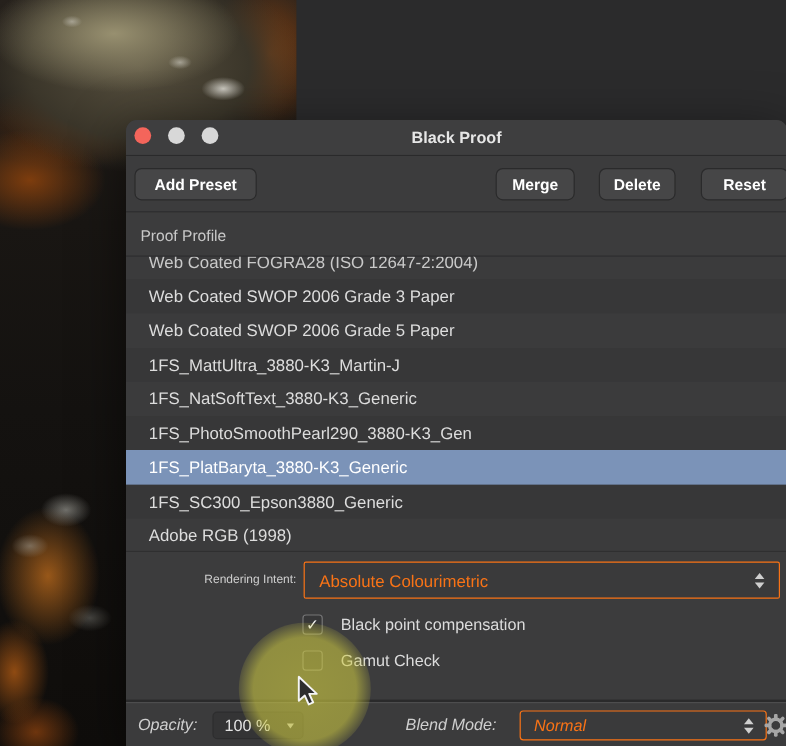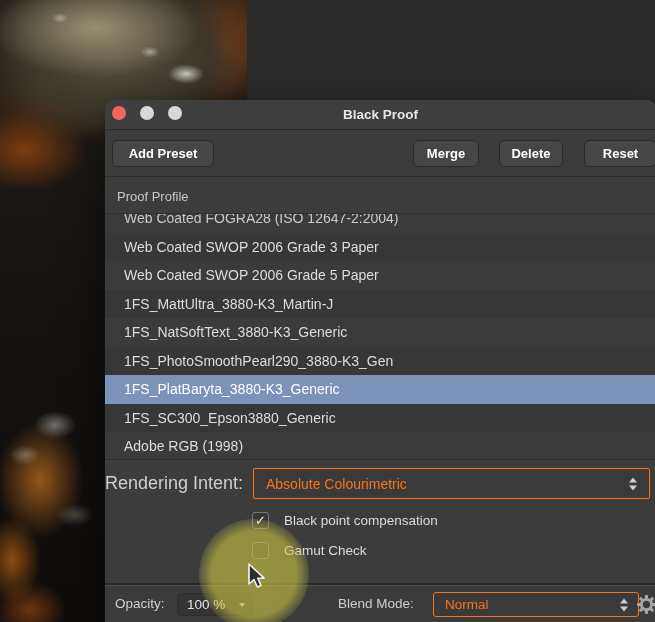--- a/index.html
+++ b/index.html
@@ -80,21 +80,21 @@
     color:#dddddd; font-size:14px; white-space:nowrap;
   }
   .list-row:nth-child(odd) { background:#3b3b3c; }
   .list-row:nth-child(even){ background:#373738; }
   .list-row.clipped { margin-top:-10px; color:#c9c9c9; }
   .list-row.selected { background:#7b93b8; color:#ffffff; }
 
   
   .intent-label {
     position:absolute; left:0; top:368px; width:142px; height:31px;
-    line-height:31px; text-align:left; color:#cfcfcf; font-size:18px;
+    line-height:31px; text-align:right; color:#cfcfcf; font-size:10px;
   }
   .dropdown {
     position:absolute; background:#3a3a3b; border:1px solid #f97316;
     border-radius:2px; color:#f97316; cursor:default;
   }
   .dropdown .dd-text { position:absolute; left:12px; top:0; bottom:0; display:flex; align-items:center; font-size:14px; }
   .dropdown.intent { left:148px; top:368px; width:397px; height:31px; }
   .stepper { position:absolute; right:12px; top:50%; transform:translateY(-50%);
              display:flex; flex-direction:column; gap:3px; }
   .tri-up   { width:0; height:0; border-left:4px solid transparent; border-right:4px solid transparent; border-bottom:5px solid #cfcfcf; }
@@ -111,32 +111,32 @@
   .cbox .check { display:none; color:#f2f2f2; font-size:13px; font-weight:700; line-height:1; }
   .checkbox-row.checked .cbox .check { display:block; }
   .cbox-label { margin-left:15px; color:#dcdcdc; font-size:13.5px; }
 
   
   .footer {
     position:absolute; left:0; right:0; bottom:0; height:37px;
     background:#3b3b3c; border-top:1px solid #4d4d4e;
     box-shadow:0 -2px 0 #2a2a2b;
   }
-  .footer .lbl { position:absolute; top:0; line-height:36px; color:#cfcfcf; font-size:13.5px; }
+  .footer .lbl { position:absolute; top:0; line-height:36px; color:#cfcfcf; font-size:13.5px;font-style:italic; }
   .lbl.opacity { left:10px; }
   .lbl.blend   { left:233px; }
   .opacity-combo {
     position:absolute; left:72px; top:7px; width:76px; height:23px;
     background:#343435; border:1px solid #2d2d2e; border-radius:4px;
     color:#e2e2e2; font-size:13.5px; cursor:default;
   }
   .opacity-combo .val { position:absolute; left:9px; top:0; bottom:0; display:flex; align-items:center; }
   .opacity-combo .disc { position:absolute; right:7px; top:50%; transform:translateY(-50%);
     width:0; height:0; border-left:3.5px solid transparent; border-right:3.5px solid transparent; border-top:4.5px solid #c9c9c9; }
-  .dropdown.blend { left:328px; top:6px; width:206px; height:25px; border-radius:3px; }
+  .dropdown.blend { left:328px; top:6px; width:206px; height:25px; border-radius:3px;font-style:italic; }
   .dropdown.blend .dd-text { font-size:13.5px; left:11px; }
   .dropdown.blend .stepper { right:10px; }
   .gear { position:absolute; left:532px; top:9px; width:19px; height:19px; cursor:default; }
 
   
   .click-highlight {
     position:absolute; left:199px; top:519px; width:110px; height:110px;
     border-radius:50%; pointer-events:none; z-index:8;
     background:radial-gradient(circle, rgba(206,202,66,.62) 0%, rgba(206,202,66,.58) 55%, rgba(206,202,66,0) 76%);
   }

